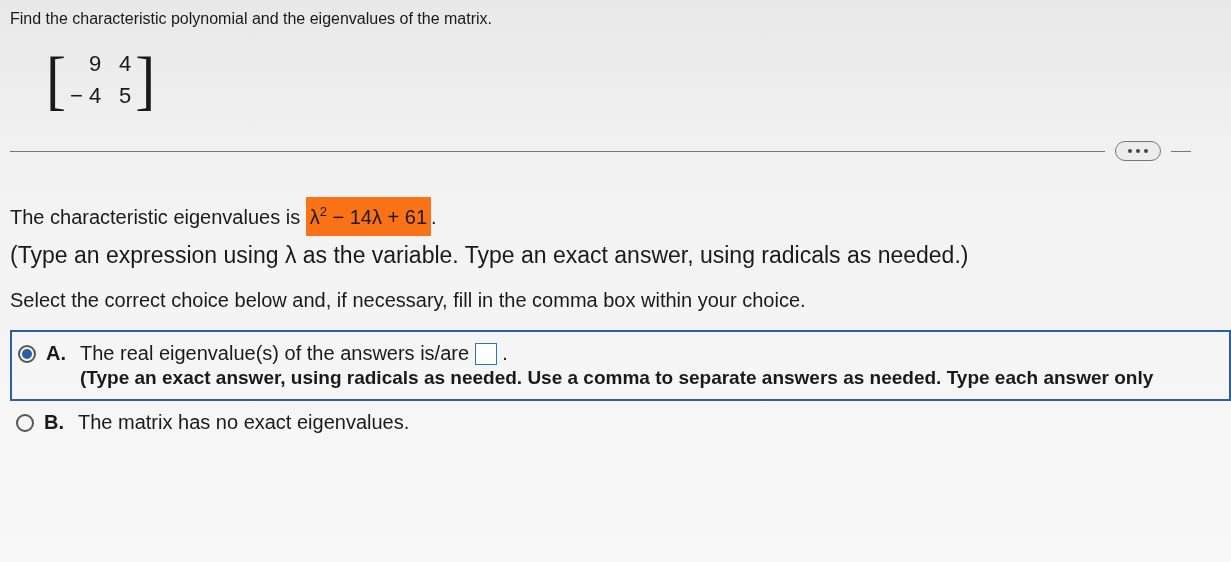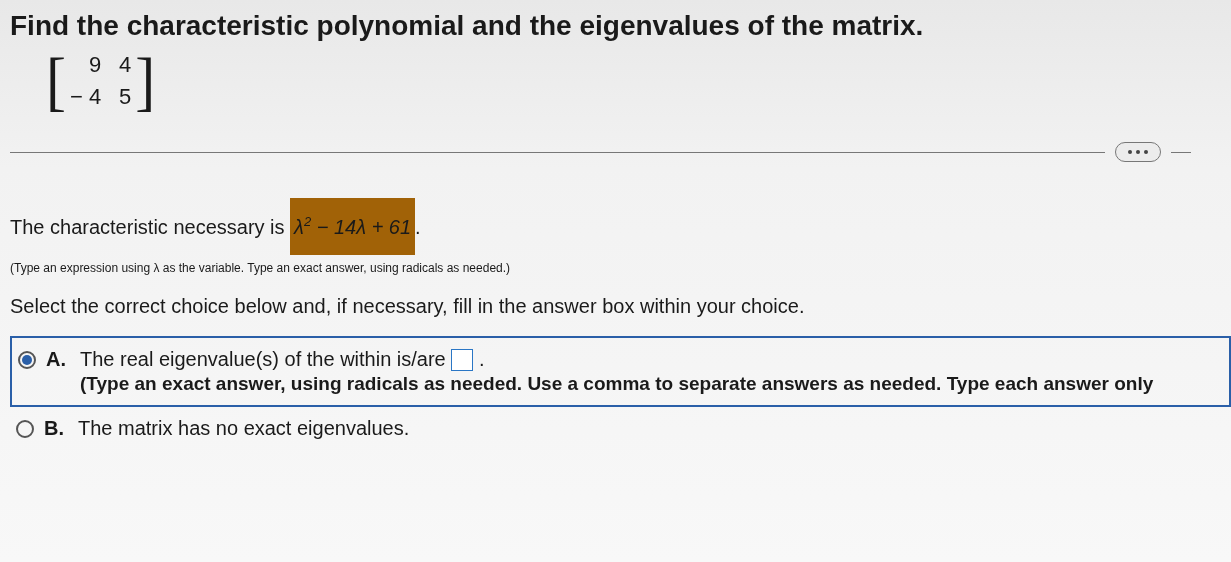--- a/index.html
+++ b/index.html
@@ -8,23 +8,22 @@
     height: 562px;
     font-family: Arial, Helvetica, sans-serif;
     background: linear-gradient(180deg, #e8e8e8 0%, #f2f2f2 30%, #f8f8f8 100%);
     color: #1a1a1a;
     overflow: hidden;
   }
   .page {
     padding: 10px 0 0 10px;
   }
   .prompt {
-    font-size: 28px;
-    margin-bottom: 8px;
-    font-weight: bold;
+    font-size: 16px;
+    margin-bottom: 21px;
   }
   .matrix-wrap {
     display: inline-flex;
     align-items: center;
     margin-left: 36px;
     margin-bottom: 30px;
   }
   .bracket {
     font-size: 60px;
     line-height: 1;
@@ -61,28 +60,27 @@
     gap: 4px;
     margin: 0 10px;
     background: #ececec;
   }
   .dots-pill .d { width:4px; height:4px; border-radius:50%; background:#444; }
   .answer-line {
     font-size: 20px;
     margin-bottom: 6px;
   }
   .poly-highlight {
-    background: #a16207;
-    padding: 16px 4px;
+    background: #f97316;
+    padding: 7px 4px;
     display: inline-block;
-    font-style: italic;
   }
   .sup { font-size: 13px; vertical-align: super; }
   .hint {
-    font-size: 12px;
+    font-size: 23px;
     margin-bottom: 20px;
   }
   .select-line {
     font-size: 20px;
     margin-bottom: 18px;
   }
   .choice {
     display: flex;
     align-items: flex-start;
     gap: 10px;
@@ -147,35 +145,35 @@
     <div class="divider-line"></div>
     <div class="dots-pill">
       <span class="d"></span>
         <span class="d"></span>
         <span class="d"></span>
     </div>
     <div class="divider-line" style="flex:0 0 20px"></div>
   </div>
 
   <div class="answer-line">
-    <span>The characteristic necessary is </span>
+    <span>The characteristic eigenvalues is </span>
     <span class="poly-highlight">
       <span>λ</span><span class="sup">2</span><span> − 14λ + 61</span>
     </span><span>.</span>
   </div>
   <div class="hint">(Type an expression using λ as the variable. Type an exact answer, using radicals as needed.)</div>
 
-  <div class="select-line">Select the correct choice below and, if necessary, fill in the answer box within your choice.</div>
+  <div class="select-line">Select the correct choice below and, if necessary, fill in the comma box within your choice.</div>
 
   <div class="choice choice-a">
     <div class="radio sel"></div>
     <div class="choice-letter">A.</div>
     <div class="choice-body">
       <div>
-        <span>The real eigenvalue(s) of the within is/are </span>
+        <span>The real eigenvalue(s) of the answers is/are </span>
         <span class="answer-box"></span>
         <span>.</span>
       </div>
       <div class="choice-hint">(Type an exact answer, using radicals as needed. Use a comma to separate answers as needed. Type each answer only</div>
     </div>
   </div>
 
   <div class="choice choice-b">
     <div class="radio"></div>
     <div class="choice-letter">B.</div>

